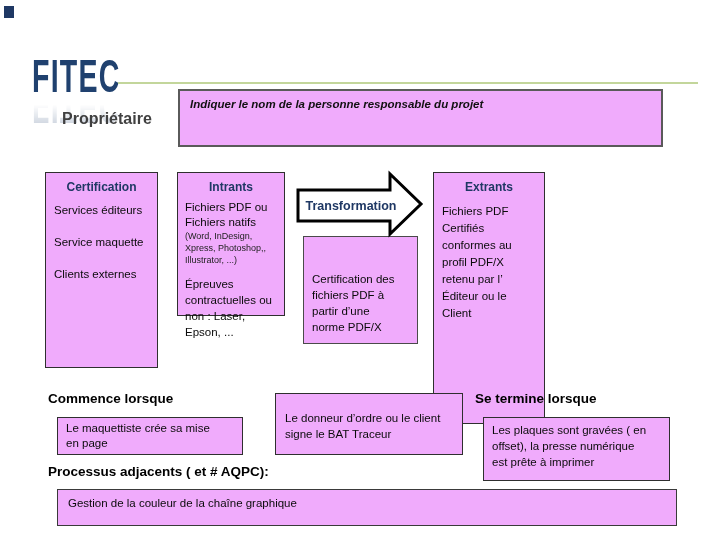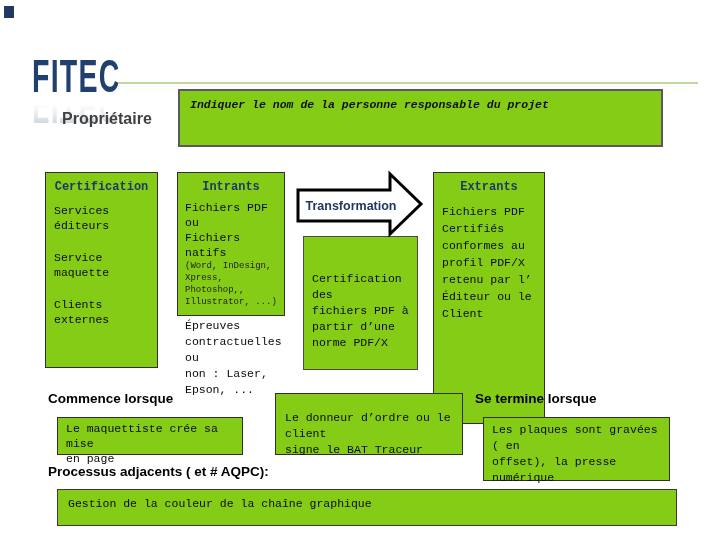--- a/index.html
+++ b/index.html
@@ -35,40 +35,40 @@
     color:#20416f;opacity:.28;
     transform:scaleX(.62) scaleY(-1);transform-origin:left center;
     -webkit-mask-image:linear-gradient(to bottom,rgba(0,0,0,.8) 10%,transparent 55%);
     mask-image:linear-gradient(to bottom,rgba(0,0,0,.8) 10%,transparent 55%);
     white-space:nowrap;
   }
   .green-line{position:absolute;left:118px;top:82px;width:580px;height:2px;background:var(--green);}
 
   .owner-label{position:absolute;left:62px;top:110px;font-size:16px;font-weight:bold;color:#404040;}
 
-  .box{position:absolute;background:#84cc16;border:1px solid var(--border-dark);font-family:Liberation Mono, monospace;}
+  .box{position:absolute;background:#f0abfc;border:1px solid var(--border-dark);}
   .responsible-box{left:178px;top:89px;width:485px;height:58px;border:2px solid var(--border-gray);}
   .responsible-text{padding:7px 10px;font-size:11.5px;font-weight:bold;font-style:italic;color:#111;}
 
   .col-title{color:var(--navy);font-weight:bold;font-size:12px;text-align:center;padding-top:7px;}
   .body-text{font-size:11.5px;line-height:15px;white-space:pre-line;color:var(--ink);}
   .note-text{font-size:9px;line-height:12px;white-space:pre-line;color:#222;}
 
   .suppliers-box{left:45px;top:172px;width:113px;height:196px;}
   .suppliers-list{padding:9px 4px 0 8px;}
   .supplier-item{font-size:11.5px;line-height:15px;margin-bottom:17px;}
 
   .inputs-box{left:177px;top:172px;width:108px;height:144px;}
   .inputs-content{padding:6px 2px 0 7px;}
   .inputs-secondary{margin-top:10px;line-height:16px;}
 
   .arrow-svg{position:absolute;left:0;top:0;width:720px;height:540px;pointer-events:none;z-index:5;}
   .arrow-label{font-family:"Liberation Sans", sans-serif;font-size:12.5px;font-weight:bold;fill:var(--navy);}
 
-  .process-box{left:303px;top:236px;width:115px;height:134px;border:1px solid #4a4a4a;}
+  .process-box{left:303px;top:236px;width:115px;height:108px;border:1px solid #4a4a4a;}
   .process-text{padding:34px 4px 0 8px;line-height:16px;}
 
   .outputs-box{left:433px;top:172px;width:112px;height:252px;}
   .outputs-text{padding:9px 2px 0 8px;line-height:17px;}
 
   .clients-box{left:555px;top:172px;width:113px;height:198px;}
   .clients-list{padding:54px 0 0 9px;}
   .client-item{font-size:11.5px;line-height:15px;margin-bottom:21px;}
 
   .section-label{position:absolute;font-size:13.5px;font-weight:bold;color:#000;white-space:nowrap;}

